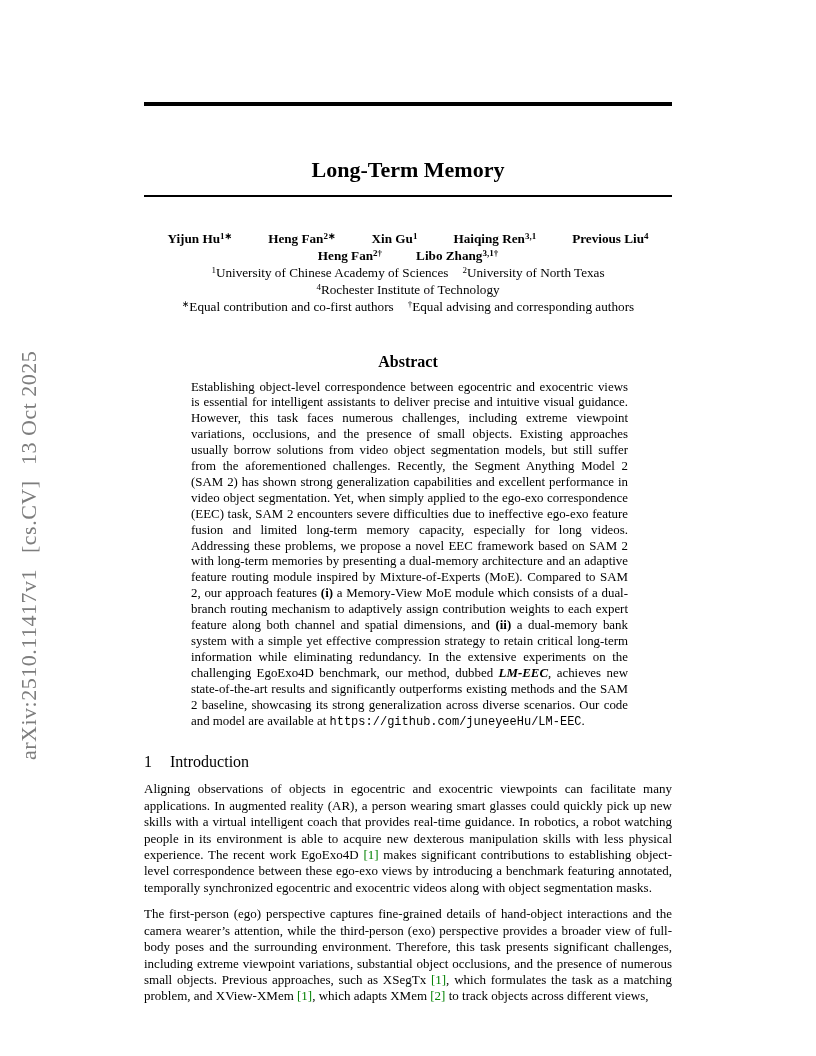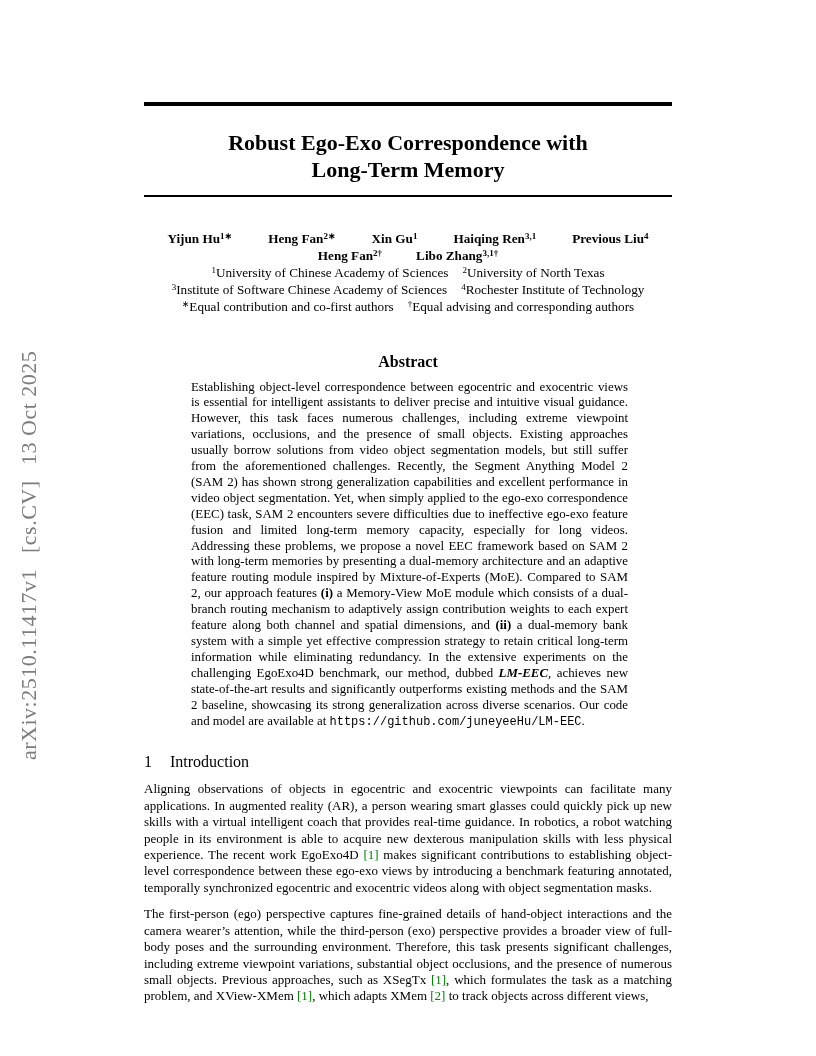--- a/index.html
+++ b/index.html
@@ -78,21 +78,21 @@
     <span>arXiv:2510.11417v1</span>
     <span>[cs.CV]</span>
     <span>13 Oct 2025</span>
   </div>
 
   <div class="content">
 
     <div class="rule-thick"></div>
 
     <h1 class="title">
-      <span>Robust Ego-Exo Correspondence with</span><br>
+      <br>
       <span>Long-Term Memory</span>
     </h1>
 
     <div class="rule-thin"></div>
 
     <div class="author-block">
       <div class="author-row">
         <span class="author"><span class="author-name">Yijun Hu</span><sup>1∗</sup></span>
         <span class="author"><span class="author-name">Heng Fan</span><sup>2∗</sup></span>
         <span class="author"><span class="author-name">Xin Gu</span><sup>1</sup></span>
@@ -101,21 +101,20 @@
       </div>
       <div class="author-row second">
         <span class="author"><span class="author-name">Heng Fan</span><sup>2†</sup></span>
         <span class="author"><span class="author-name">Libo Zhang</span><sup>3,1†</sup></span>
       </div>
       <div class="meta-line">
         <span class="meta-item"><sup>1</sup><span>University of Chinese Academy of Sciences</span></span>
         <span class="meta-item"><sup>2</sup><span>University of North Texas</span></span>
       </div>
       <div class="meta-line">
-        <span class="meta-item"><sup>3</sup><span>Institute of Software Chinese Academy of Sciences</span></span>
         <span class="meta-item"><sup>4</sup><span>Rochester Institute of Technology</span></span>
       </div>
       <div class="meta-line">
         <span class="meta-item"><sup>∗</sup><span>Equal contribution and co-first authors</span></span>
         <span class="meta-item"><sup>†</sup><span>Equal advising and corresponding authors</span></span>
       </div>
     </div>
 
     <div class="abstract-heading">Abstract</div>
     <p class="abstract-text"><span class="seg-plain">Establishing object-level correspondence between egocentric and exocentric views is essential for intelligent assistants to deliver precise and intuitive visual guidance. However, this task faces numerous challenges, including extreme viewpoint variations, occlusions, and the presence of small objects. Existing approaches usually borrow solutions from video object segmentation models, but still suffer from the aforementioned challenges. Recently, the Segment Anything Model 2 (SAM 2) has shown strong generalization capabilities and excellent performance in video object segmentation. Yet, when simply applied to the ego-exo correspondence (EEC) task, SAM 2 encounters severe difficulties due to ineffective ego-exo feature fusion and limited long-term memory capacity, especially for long videos. Addressing these problems, we propose a novel EEC framework based on SAM 2 with long-term memories by presenting a dual-memory architecture and an adaptive feature routing module inspired by Mixture-of-Experts (MoE). Compared to SAM 2, our approach features </span><span class="seg-b">(i)</span><span class="seg-plain"> a Memory-View MoE module which consists of a dual-branch routing mechanism to adaptively assign contribution weights to each expert feature along both channel and spatial dimensions, and </span><span class="seg-b">(ii)</span><span class="seg-plain"> a dual-memory bank system with a simple yet effective compression strategy to retain critical long-term information while eliminating redundancy. In the extensive experiments on the challenging EgoExo4D benchmark, our method, dubbed </span><span class="seg-bi">LM-EEC</span><span class="seg-plain">, achieves new state-of-the-art results and significantly outperforms existing methods and the SAM 2 baseline, showcasing its strong generalization across diverse scenarios. Our code and model are available at </span><span class="seg-mono">https://github.com/juneyeeHu/LM-EEC</span><span class="seg-plain">.</span></p>

